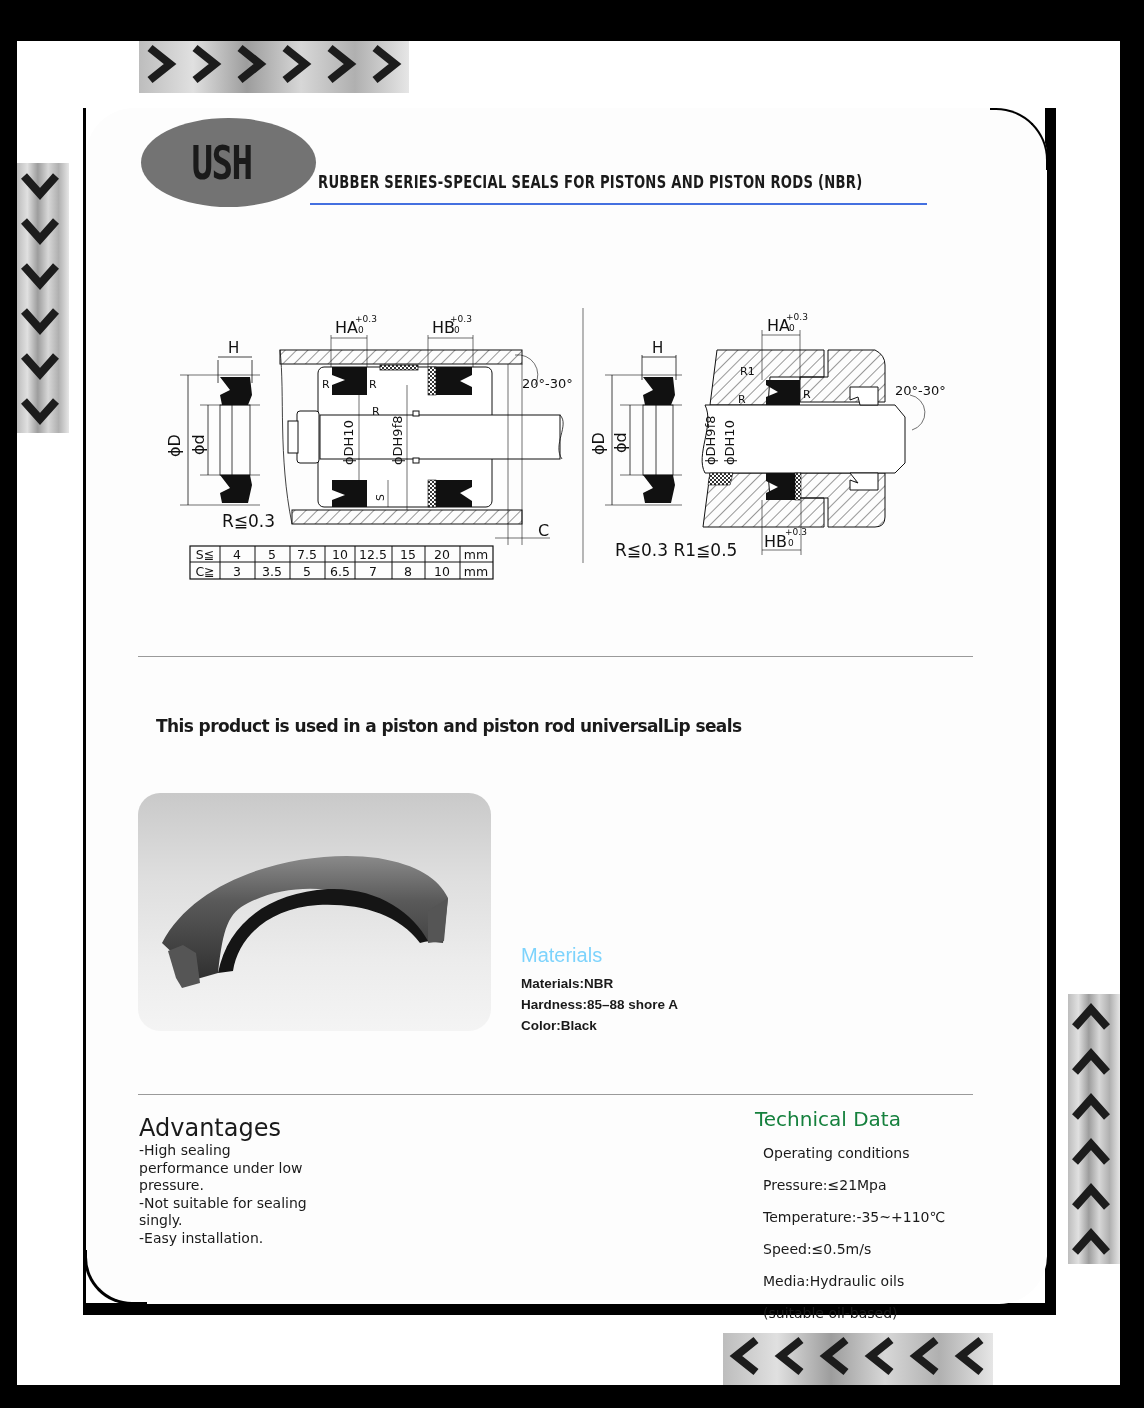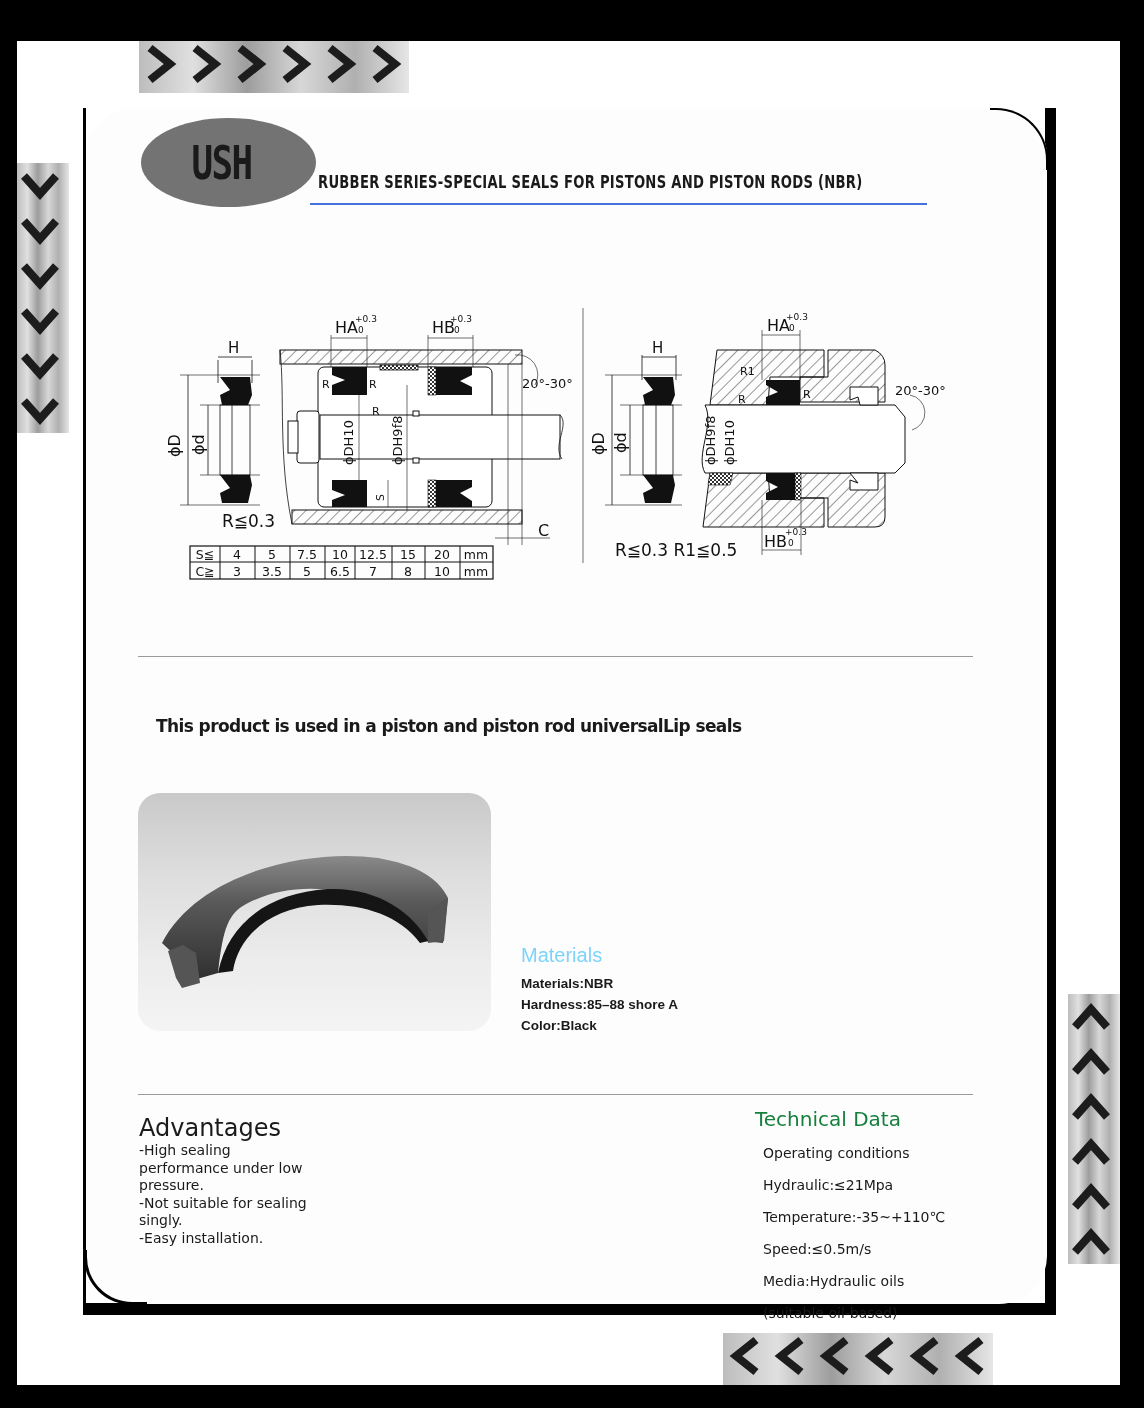--- a/index.html
+++ b/index.html
@@ -411,18 +411,18 @@
   <p>performance under low</p>
   <p>pressure.</p>
   <p>-Not suitable for sealing</p>
   <p>singly.</p>
   <p>-Easy installation.</p>
 </div>
 
 <div class="tech">
   <h3>Technical Data</h3>
   <p>Operating conditions</p>
-  <p>Hydraulic:≤21Mpa</p>
+  <p>Pressure:≤21Mpa</p>
   <p>Temperature:-35~+110℃</p>
   <p>Speed:≤0.5m/s</p>
   <p>Media:Hydraulic oils</p>
   <p>(suitable oil-based)</p>
 </div>
 
 </body></html>

